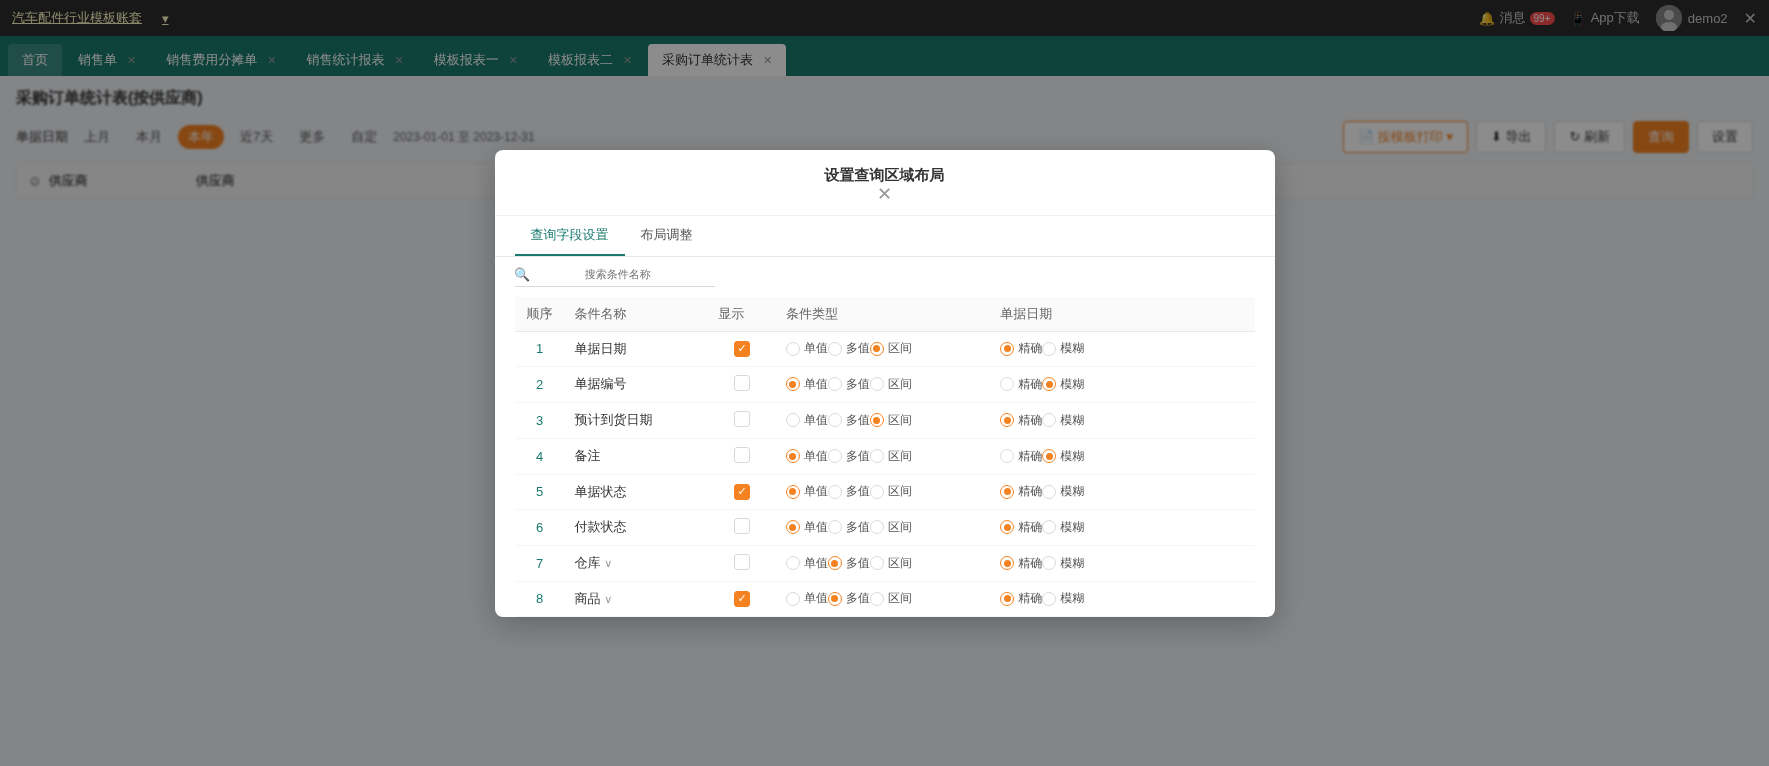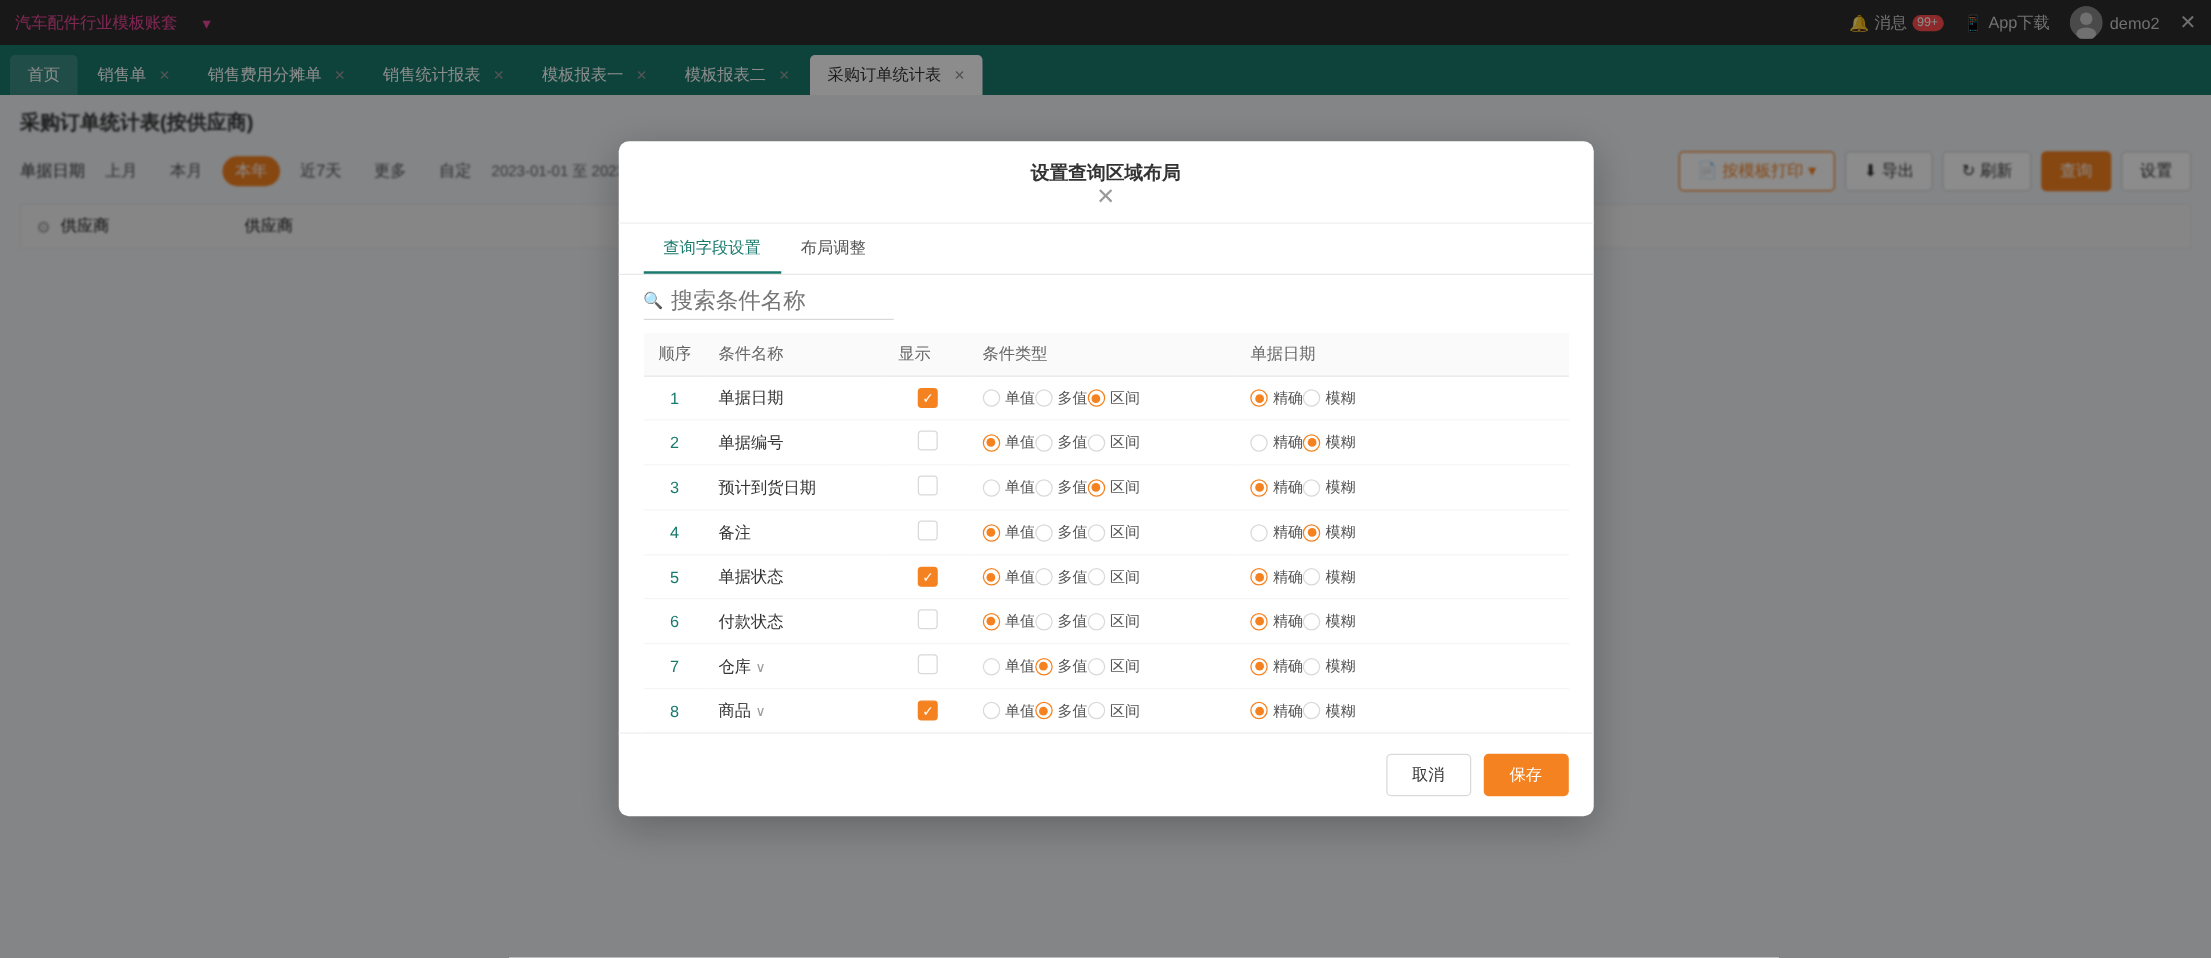--- a/index.html
+++ b/index.html
@@ -7,21 +7,21 @@
 
     
     .top-nav {
       background: #2d2d2d;
       height: 36px;
       display: flex;
       align-items: center;
       padding: 0 12px;
       justify-content: space-between;
     }
-    .top-nav-left { color: #ec4899; font-size: 13px; display: flex; align-items: center; gap: 20px; }
+    .top-nav-left { color: #fef9c3; font-size: 13px; display: flex; align-items: center; gap: 20px; text-decoration: underline; }
     .top-nav-right { display: flex; align-items: center; gap: 16px; color: #ccc; font-size: 13px; }
     .top-nav-right .badge { background: #ff4d4f; color: white; font-size: 10px; border-radius: 10px; padding: 1px 4px; }
     .top-nav-right .notif { display: flex; align-items: center; gap: 4px; }
     .top-nav-right .user { display: flex; align-items: center; gap: 6px; }
     .avatar { width: 26px; height: 26px; border-radius: 50%; background: #888; display: flex; align-items: center; justify-content: center; color: white; font-size: 11px; }
 
     
     .tab-bar {
       background: #1a7a6e;
       height: 40px;
@@ -98,21 +98,21 @@
     .modal-close { cursor: pointer; color: #999; font-size: 18px; line-height: 1; }
 
     
     .modal-tabs { display: flex; padding: 0 20px; border-bottom: 1px solid #e8e8e8; }
     .modal-tab { padding: 10px 16px; font-size: 13px; color: #555; cursor: pointer; border-bottom: 2px solid transparent; }
     .modal-tab.active { color: #1a7a6e; border-bottom-color: #1a7a6e; font-weight: 500; }
 
     
     .modal-search { padding: 10px 20px; }
     .search-box { display: flex; align-items: center; border-bottom: 1px solid #d9d9d9; padding-bottom: 4px; width: 200px; }
-    .search-box input { border: none; outline: none; font-size: 18px; color: #0369a1; flex: 1; }
+    .search-box input { border: none; outline: none; font-size: 11px; color: #0369a1; flex: 1; margin-left: 48px; }
     .search-box .search-icon { color: #bbb; margin-right: 6px; }
 
     
     .modal-body { flex: 1; overflow: hidden; padding: 0 20px; }
     .field-table { width: 100%; border-collapse: collapse; }
     .field-table thead th {
       background: #fafafa;
       border-bottom: 1px solid #e8e8e8;
       padding: 8px 10px;
       text-align: left;
@@ -565,19 +565,15 @@
                 <td> </td>
                 <td style="text-align: center;"></td>
                 <td></td>
                 <td></td>
               </tr>
             </tbody>
         </table>
       </div>
     </div>
 
-    <div class="modal-footer">
-      <button class="btn-cancel">取消</button>
-      <button class="btn-save">保存</button>
-    </div>
 
   </div>
 </div>
 
 </body></html>

